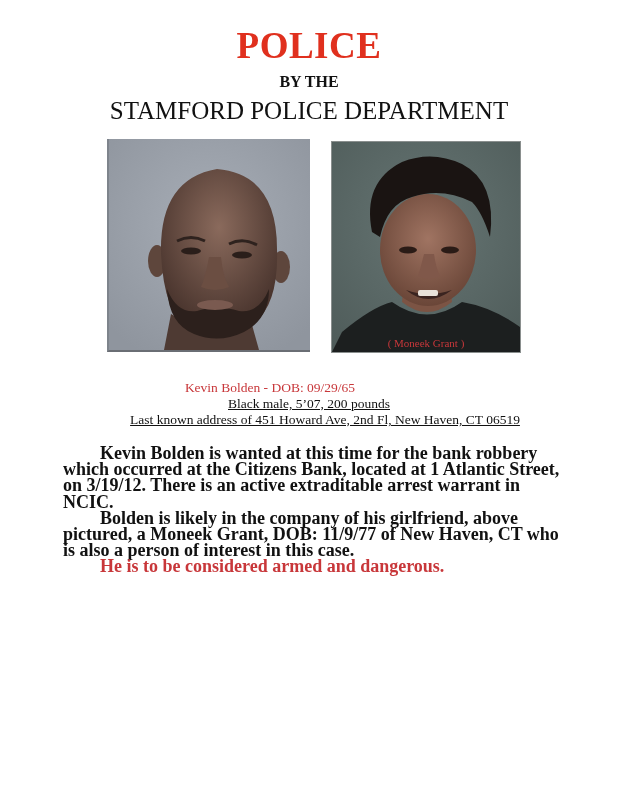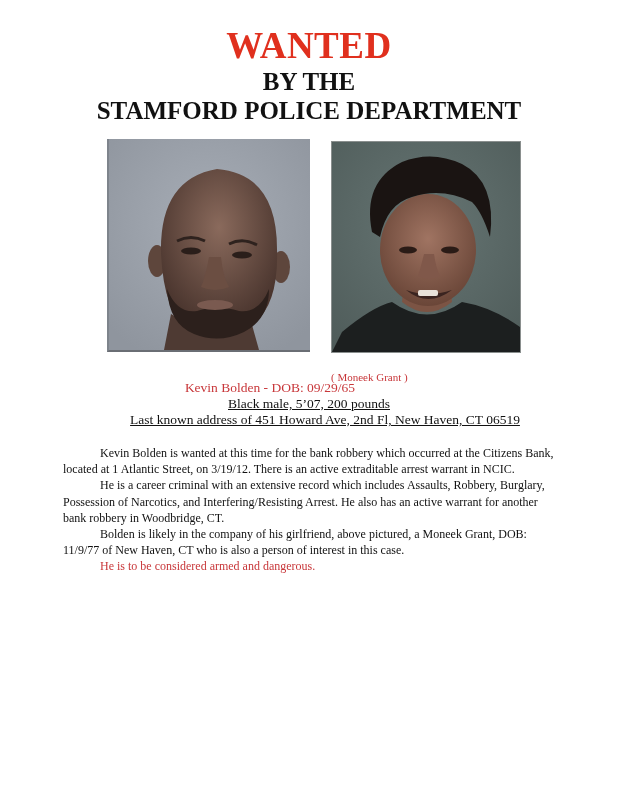--- a/index.html
+++ b/index.html
@@ -25,30 +25,30 @@
       line-height: 40px;
       color: #e0301e;
       letter-spacing: 0.5px;
     }
     .title-by {
       position: absolute;
       left: 0; width: 618px;
       top: 68px;
       text-align: center;
       font-weight: bold;
-      font-size: 25px;
+      font-size: 16px;
       line-height: 28px;
       color: #111;
     }
     .title-dept {
       position: absolute;
       left: 0; width: 618px;
       top: 97px;
       text-align: center;
-      font-weight: bold;
+      font-weight: normal;
       font-size: 25px;
       line-height: 28px;
       color: #111;
     }
     .photo {
       position: absolute;
       overflow: hidden;
     }
     .photo-left {
       left: 107px; top: 139px;
@@ -61,21 +61,22 @@
     .photo-right {
       left: 331px; top: 141px;
       width: 190px; height: 212px;
       background: #5d6b69;
       border: 1px solid #8a8f8e;
       box-sizing: border-box;
     }
     .caption-right {
       position: absolute;
       left: 331px; width: 190px;
-      top: 370px;
+      top: 336px;
+      text-align: center;
       font-size: 11px;
       line-height: 14px;
       color: #c8373a;
     }
     .info-name {
       position: absolute;
       left: 0; width: 540px;
       top: 380px;
       text-align: center;
       font-size: 13.5px;
@@ -91,39 +92,40 @@
       color: #111;
       text-decoration: underline;
     }
     .info-desc { top: 396px; }
     .info-addr { top: 412px; padding-left: 16px; }
     .body-text {
       position: absolute;
       left: 63px;
       top: 445px;
       width: 500px;
-      font-size: 12px;
+      font-size: 18px;
       line-height: 16.2px;
       color: #111;
+      font-weight: bold;
     }
     .body-text p {
       margin: 0;
       text-indent: 37px;
     }
     .body-text p.warn {
       color: #c8373a;
     }
     svg { display: block; }
   </style>
 </head>
 <body>
 
 <div>
 
-  <div class="title-wanted">WANTED</div>
+  <div class="title-wanted">POLICE</div>
   <div class="title-by">BY THE</div>
   <div class="title-dept">STAMFORD POLICE DEPARTMENT</div>
 
   <div class="photo photo-left">
     <svg width="201" height="211" viewBox="0 0 201 211">
       <defs>
         <radialGradient id="bgL" cx="50%" cy="40%" r="70%">
           <stop offset="0%" stop-color="#a7adb6"></stop>
           <stop offset="100%" stop-color="#8f959e"></stop>
         </radialGradient>
@@ -188,18 +190,17 @@
   </div>
 
   <div class="caption-right">( Moneek Grant )</div>
 
   <div class="info-name">Kevin Bolden - DOB: 09/29/65</div>
   <div class="info-line info-desc">Black male, 5’07, 200 pounds</div>
   <div class="info-line info-addr">Last known address of 451 Howard Ave, 2nd Fl, New Haven, CT 06519</div>
 
   <div class="body-text">
     <p>Kevin Bolden is wanted at this time for the bank robbery which occurred at the Citizens Bank, located at 1 Atlantic Street, on 3/19/12. There is an active extraditable arrest warrant in NCIC.</p>
-    <p>He is a career criminal with an extensive record which includes Assaults, Robbery, Burglary, Possession of Narcotics, and Interfering/Resisting Arrest. He also has an active warrant for another bank robbery in Woodbridge, CT.</p>
     <p>Bolden is likely in the company of his girlfriend, above pictured, a Moneek Grant, DOB: 11/9/77 of New Haven, CT who is also a person of interest in this case.</p>
     <p class="warn">He is to be considered armed and dangerous.</p>
   </div>
 
 </div>
 
 </body></html>

